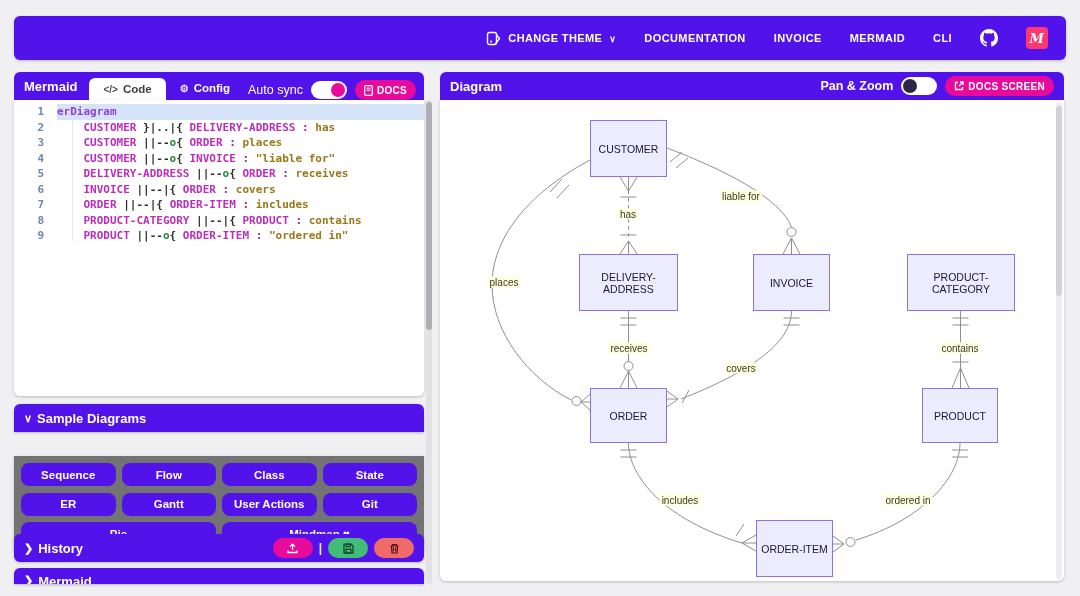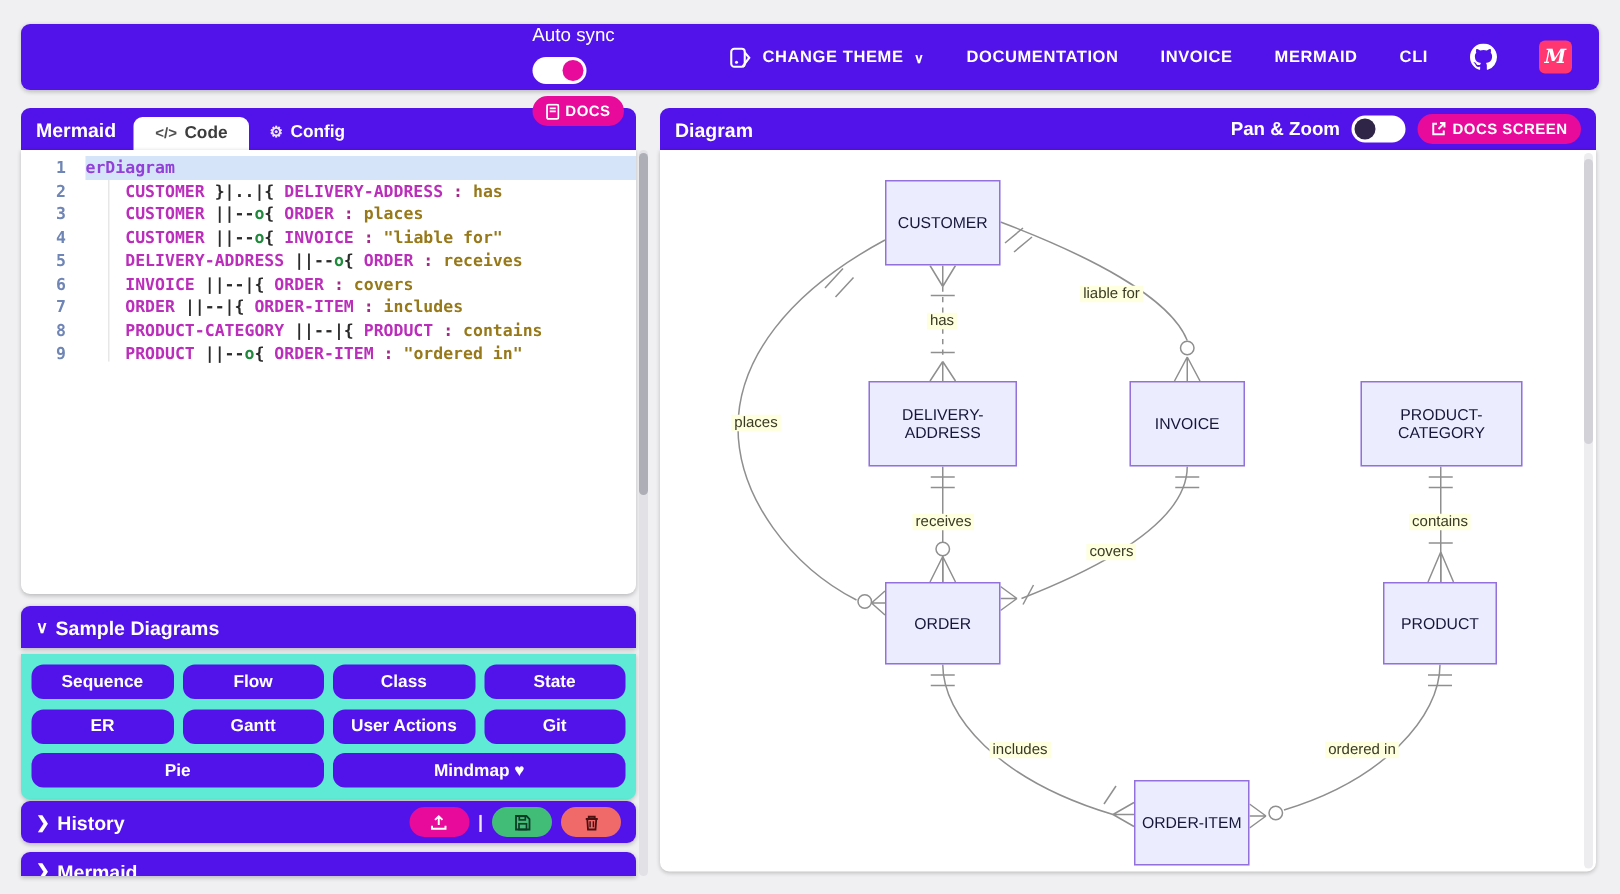--- a/index.html
+++ b/index.html
@@ -20,21 +20,21 @@
   .logo-badge{width:22px;height:22px;border-radius:4px;background:#ff3670;display:flex;align-items:center;justify-content:center;
     color:#fff;font-weight:bold;font-size:13px;font-family:"DejaVu Serif",serif;font-style:italic;}
 
   
   .tabbar{left:14px;top:72px;width:410px;height:28px;border-radius:6px 6px 0 0;display:flex;align-items:flex-end;box-shadow:none;}
   .panel-label{font-weight:bold;font-size:13px;padding:0 12px 6px 10px;}
   .tab{display:flex;align-items:center;gap:5px;font-size:11.5px;font-weight:bold;padding:4px 14px;border-radius:6px 6px 0 0;cursor:pointer;}
   .tab.active{background:#fff;color:#3d3d3d;height:14px;}
   .tab.inactive{color:#fff;padding-bottom:6px;}
   .tab .angle{font-size:10px;opacity:.9;}
-  .sync-group{margin-left:auto;display:flex;align-items:flex-start;gap:8px;padding:0 8px 16px 0;flex-direction:column;}
+  .sync-group{margin-left:auto;display:flex;align-items:center;gap:8px;padding:0 8px 0 0;}
   .sync-label{font-size:12.5px;}
   .toggle{width:36px;height:18px;border-radius:9px;background:#fff;position:relative;cursor:pointer;flex:0 0 auto;}
   .toggle .knob{width:14px;height:14px;border-radius:50%;position:absolute;top:2px;}
   .toggle.on .knob{right:2px;background:#e80a9a;}
   .toggle.off .knob{left:2px;background:#2f2547;}
   .pill{background:#e80a9a;color:#fff;border:none;border-radius:10px;height:20px;display:inline-flex;align-items:center;gap:4px;
     padding:0 9px;font-size:10px;font-weight:bold;letter-spacing:.3px;cursor:pointer;font-family:inherit;}
 
   .editor-card{left:14px;top:100px;width:410px;height:296px;background:#fff;border-radius:0 0 6px 6px;overflow:hidden;}
   .code{font-family:"DejaVu Sans Mono","Liberation Mono",monospace;font-size:11px;font-weight:bold;line-height:15.5px;padding-top:4px;position:relative;}
@@ -49,21 +49,21 @@
   .tk-colon{color:#a12a88;}
   .tk-lbl{color:#97791c;}
   .indent-guide{position:absolute;left:58px;top:20px;width:1px;height:121px;background:#e7e7e7;}
 
   .col-scrollbar{left:426px;top:100px;width:6px;height:484px;background:#e2e2e6;border-radius:3px;box-shadow:none;}
   .col-scrollbar .thumb{position:absolute;left:0;top:2px;width:6px;height:228px;border-radius:3px;background:#aeaeb6;}
 
   .section-bar{height:28px;border-radius:6px;display:flex;align-items:center;font-size:13px;font-weight:bold;padding:0 10px;box-sizing:border-box;}
   .section-bar .chevron{font-size:11px;margin-right:5px;font-weight:bold;}
   .samples-bar{left:14px;top:404px;width:410px;border-radius:6px 6px 0 0;}
-  .samples-body{left:14px;top:436px;width:410px;height:97px;background:#5eead4;border-radius:0 0 6px 6px;box-sizing:border-box;
+  .samples-body{left:14px;top:456px;width:410px;height:97px;background:#737373;border-radius:0 0 6px 6px;box-sizing:border-box;
     display:grid;grid-template-columns:repeat(4,1fr);gap:6px;padding:7px;}
   .sample-btn{background:#5213ea;color:#fff;border:none;border-radius:8px;font-size:11.5px;font-weight:bold;
     font-family:inherit;height:23px;cursor:pointer;padding:0;}
   .sample-btn:nth-child(9),.sample-btn:nth-child(10){grid-column:span 2;}
 
   .history-bar{left:14px;top:534px;width:410px;}
   .hist-actions{margin-left:auto;display:flex;align-items:center;gap:6px;}
   .mini-btn{border:none;border-radius:10px;height:20px;width:40px;display:inline-flex;align-items:center;justify-content:center;cursor:pointer;}
   .mini-btn.pink{background:#e80a9a;}
   .mini-btn.green{background:#41bd78;}

